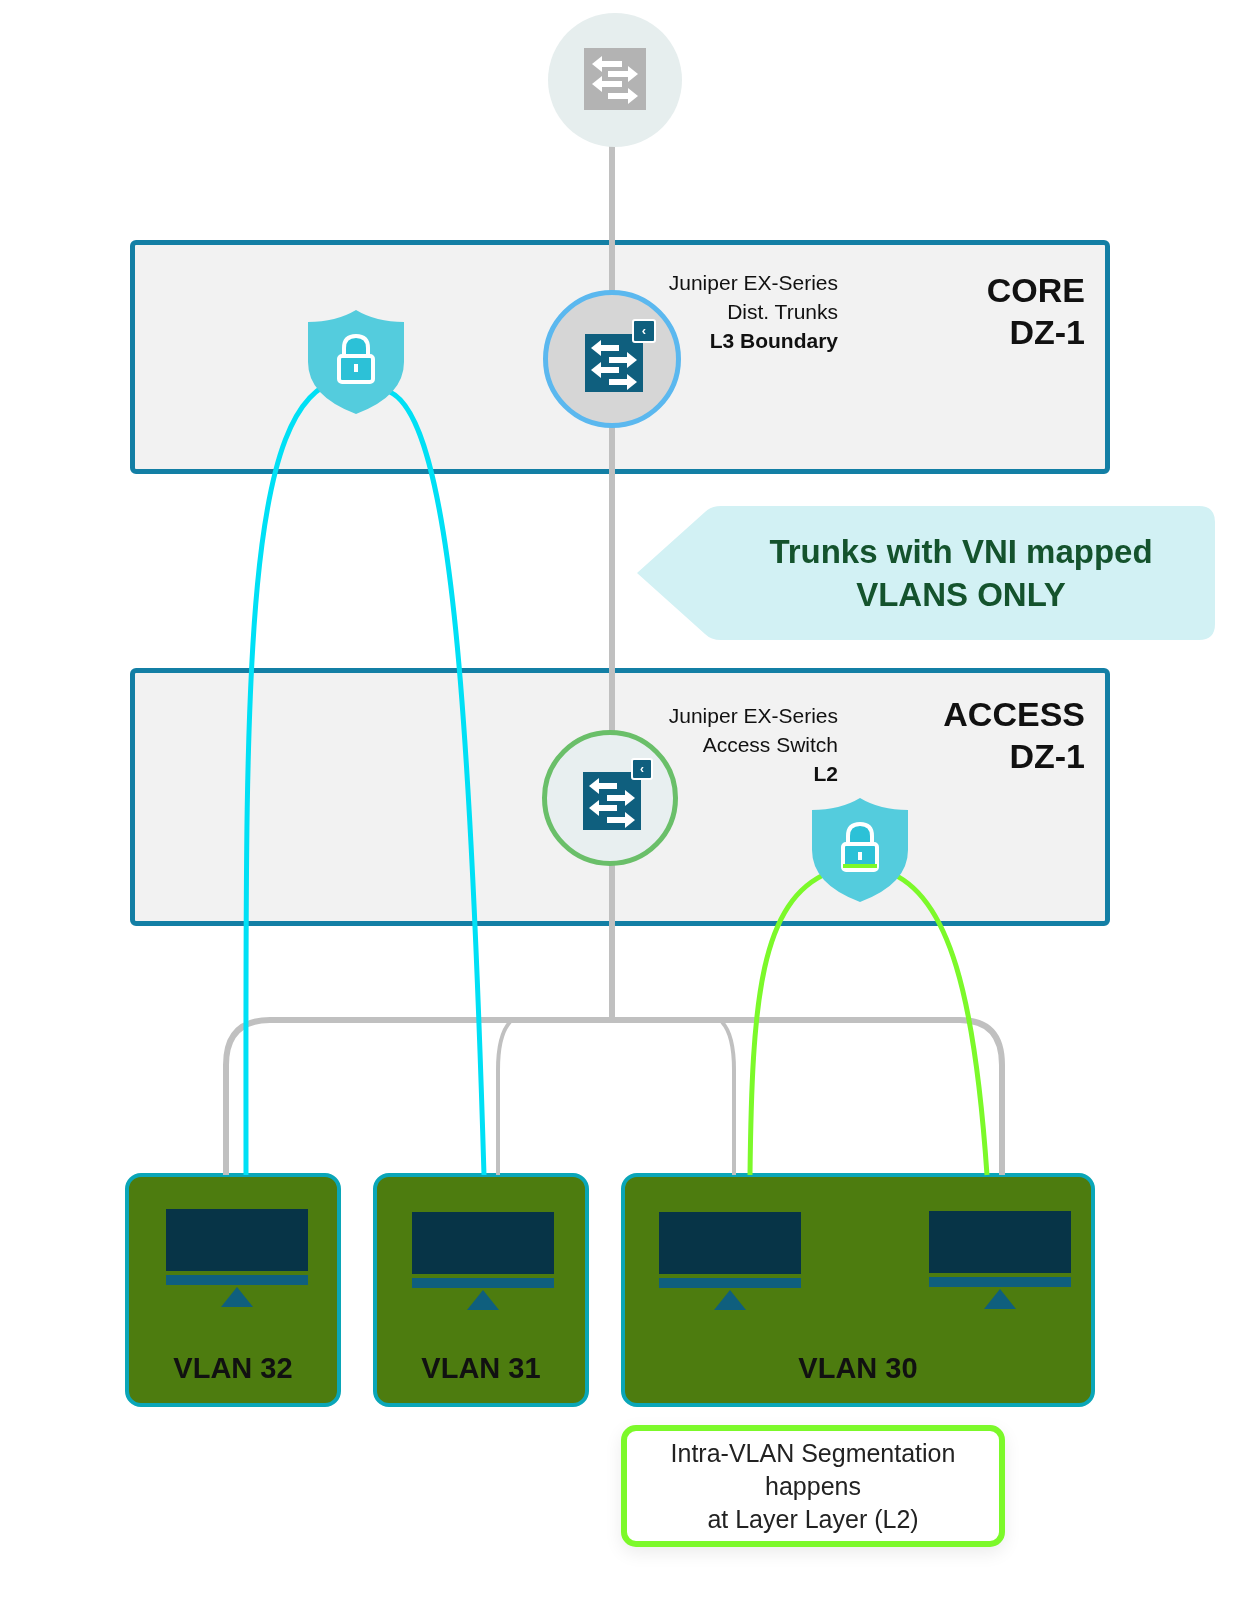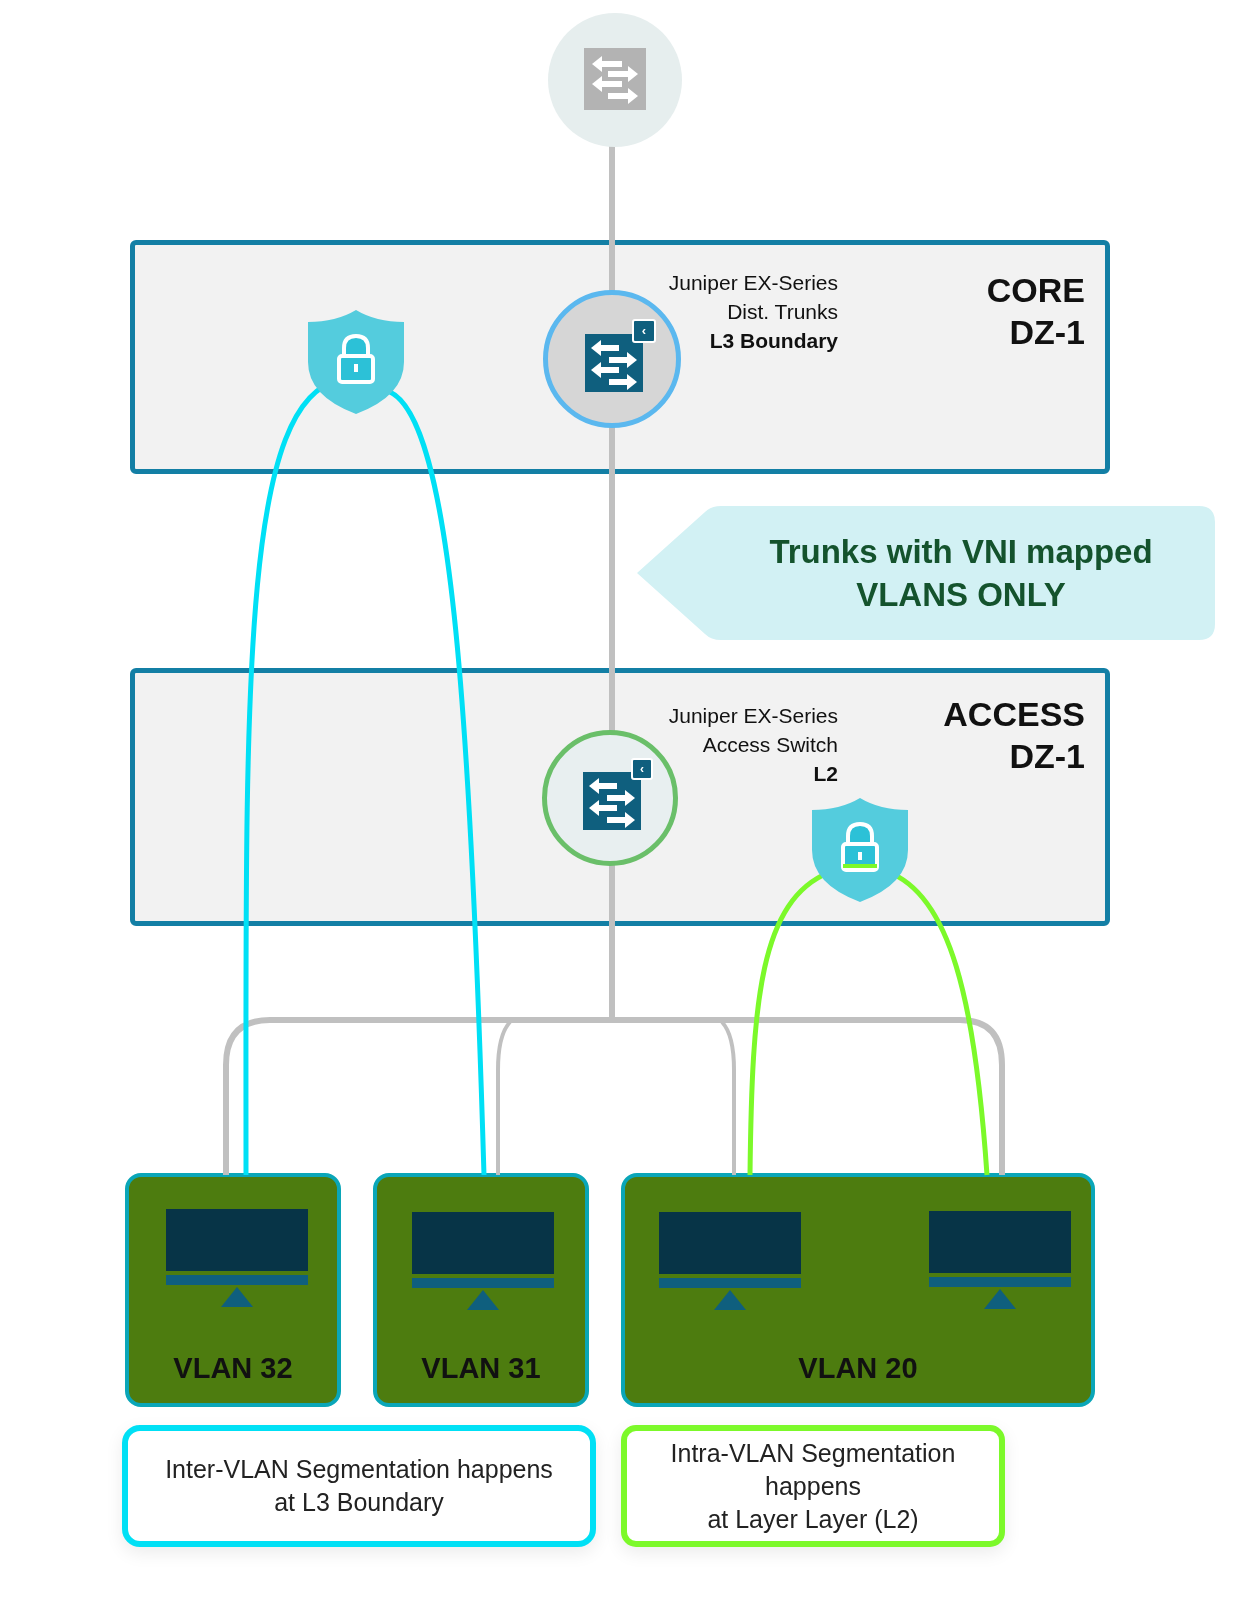--- a/index.html
+++ b/index.html
@@ -73,21 +73,21 @@
     <svg class="abs" style="left:32px; top:33px;" width="146" height="102">
       <rect x="2" y="2" width="142" height="62" fill="#073447"></rect>
       <rect x="2" y="68" width="142" height="10" fill="#0f5f7e"></rect>
       <polygon points="73,80 57,100 89,100" fill="#0f5f7e"></polygon>
     </svg>
     <svg class="abs" style="left:302px; top:32px;" width="146" height="102">
       <rect x="2" y="2" width="142" height="62" fill="#073447"></rect>
       <rect x="2" y="68" width="142" height="10" fill="#0f5f7e"></rect>
       <polygon points="73,80 57,100 89,100" fill="#0f5f7e"></polygon>
     </svg>
-    <div class="vlan-label">VLAN 20</div>
+    <div class="vlan-label">VLAN 30</div>
   </div>
 
   <svg class="abs" style="left:0; top:0;" width="1244" height="1602">
 
     <line x1="612" y1="145" x2="612" y2="1020" stroke="#c0c0c0" stroke-width="6"></line>
 
     <path d="M226,1175 L226,1065 Q226,1020 270,1020 L960,1020 Q1002,1020 1002,1065 L1002,1175" fill="none" stroke="#c0c0c0" stroke-width="6"></path>
     <path d="M498,1175 L498,1070 Q498,1035 510,1022" fill="none" stroke="#c0c0c0" stroke-width="4"></path>
     <path d="M734,1175 L734,1070 Q734,1035 722,1022" fill="none" stroke="#c0c0c0" stroke-width="4"></path>
 
@@ -154,26 +154,20 @@
   </div>
 
   <svg class="abs" style="left:810px; top:796px;" width="100" height="108">
     <path d="M50,2 Q70,14 98,14 L98,54 Q98,88 50,106 Q2,88 2,54 L2,14 Q30,14 50,2 Z" fill="#54ccdd"></path>
     <path d="M38,48 L38,40 Q38,28 50,28 Q62,28 62,40 L62,48" fill="#2cc1d7" stroke="#ffffff" stroke-width="4"></path>
     <rect x="33" y="48" width="34" height="26" rx="3" fill="#2cc1d7" stroke="#ffffff" stroke-width="4"></rect>
     <rect x="33" y="68" width="34" height="4" fill="#7cf92a"></rect>
     <rect x="48" y="56" width="4" height="8" fill="#ffffff"></rect>
   </svg>
 
-  <div class="note note-cyan" style="left:122px; top:1425px; width:474px; height:122px;">
-    <div>
-      <div>Inter-VLAN Segmentation happens</div>
-      <div>at L3 Boundary</div>
-    </div>
-  </div>
 
   <div class="note note-green" style="left:621px; top:1425px; width:384px; height:122px;border-radius:15px;">
     <div>
       <div>Intra-VLAN Segmentation happens</div>
       <div>at Layer Layer (L2)</div>
     </div>
   </div>
 
 </div>
 

